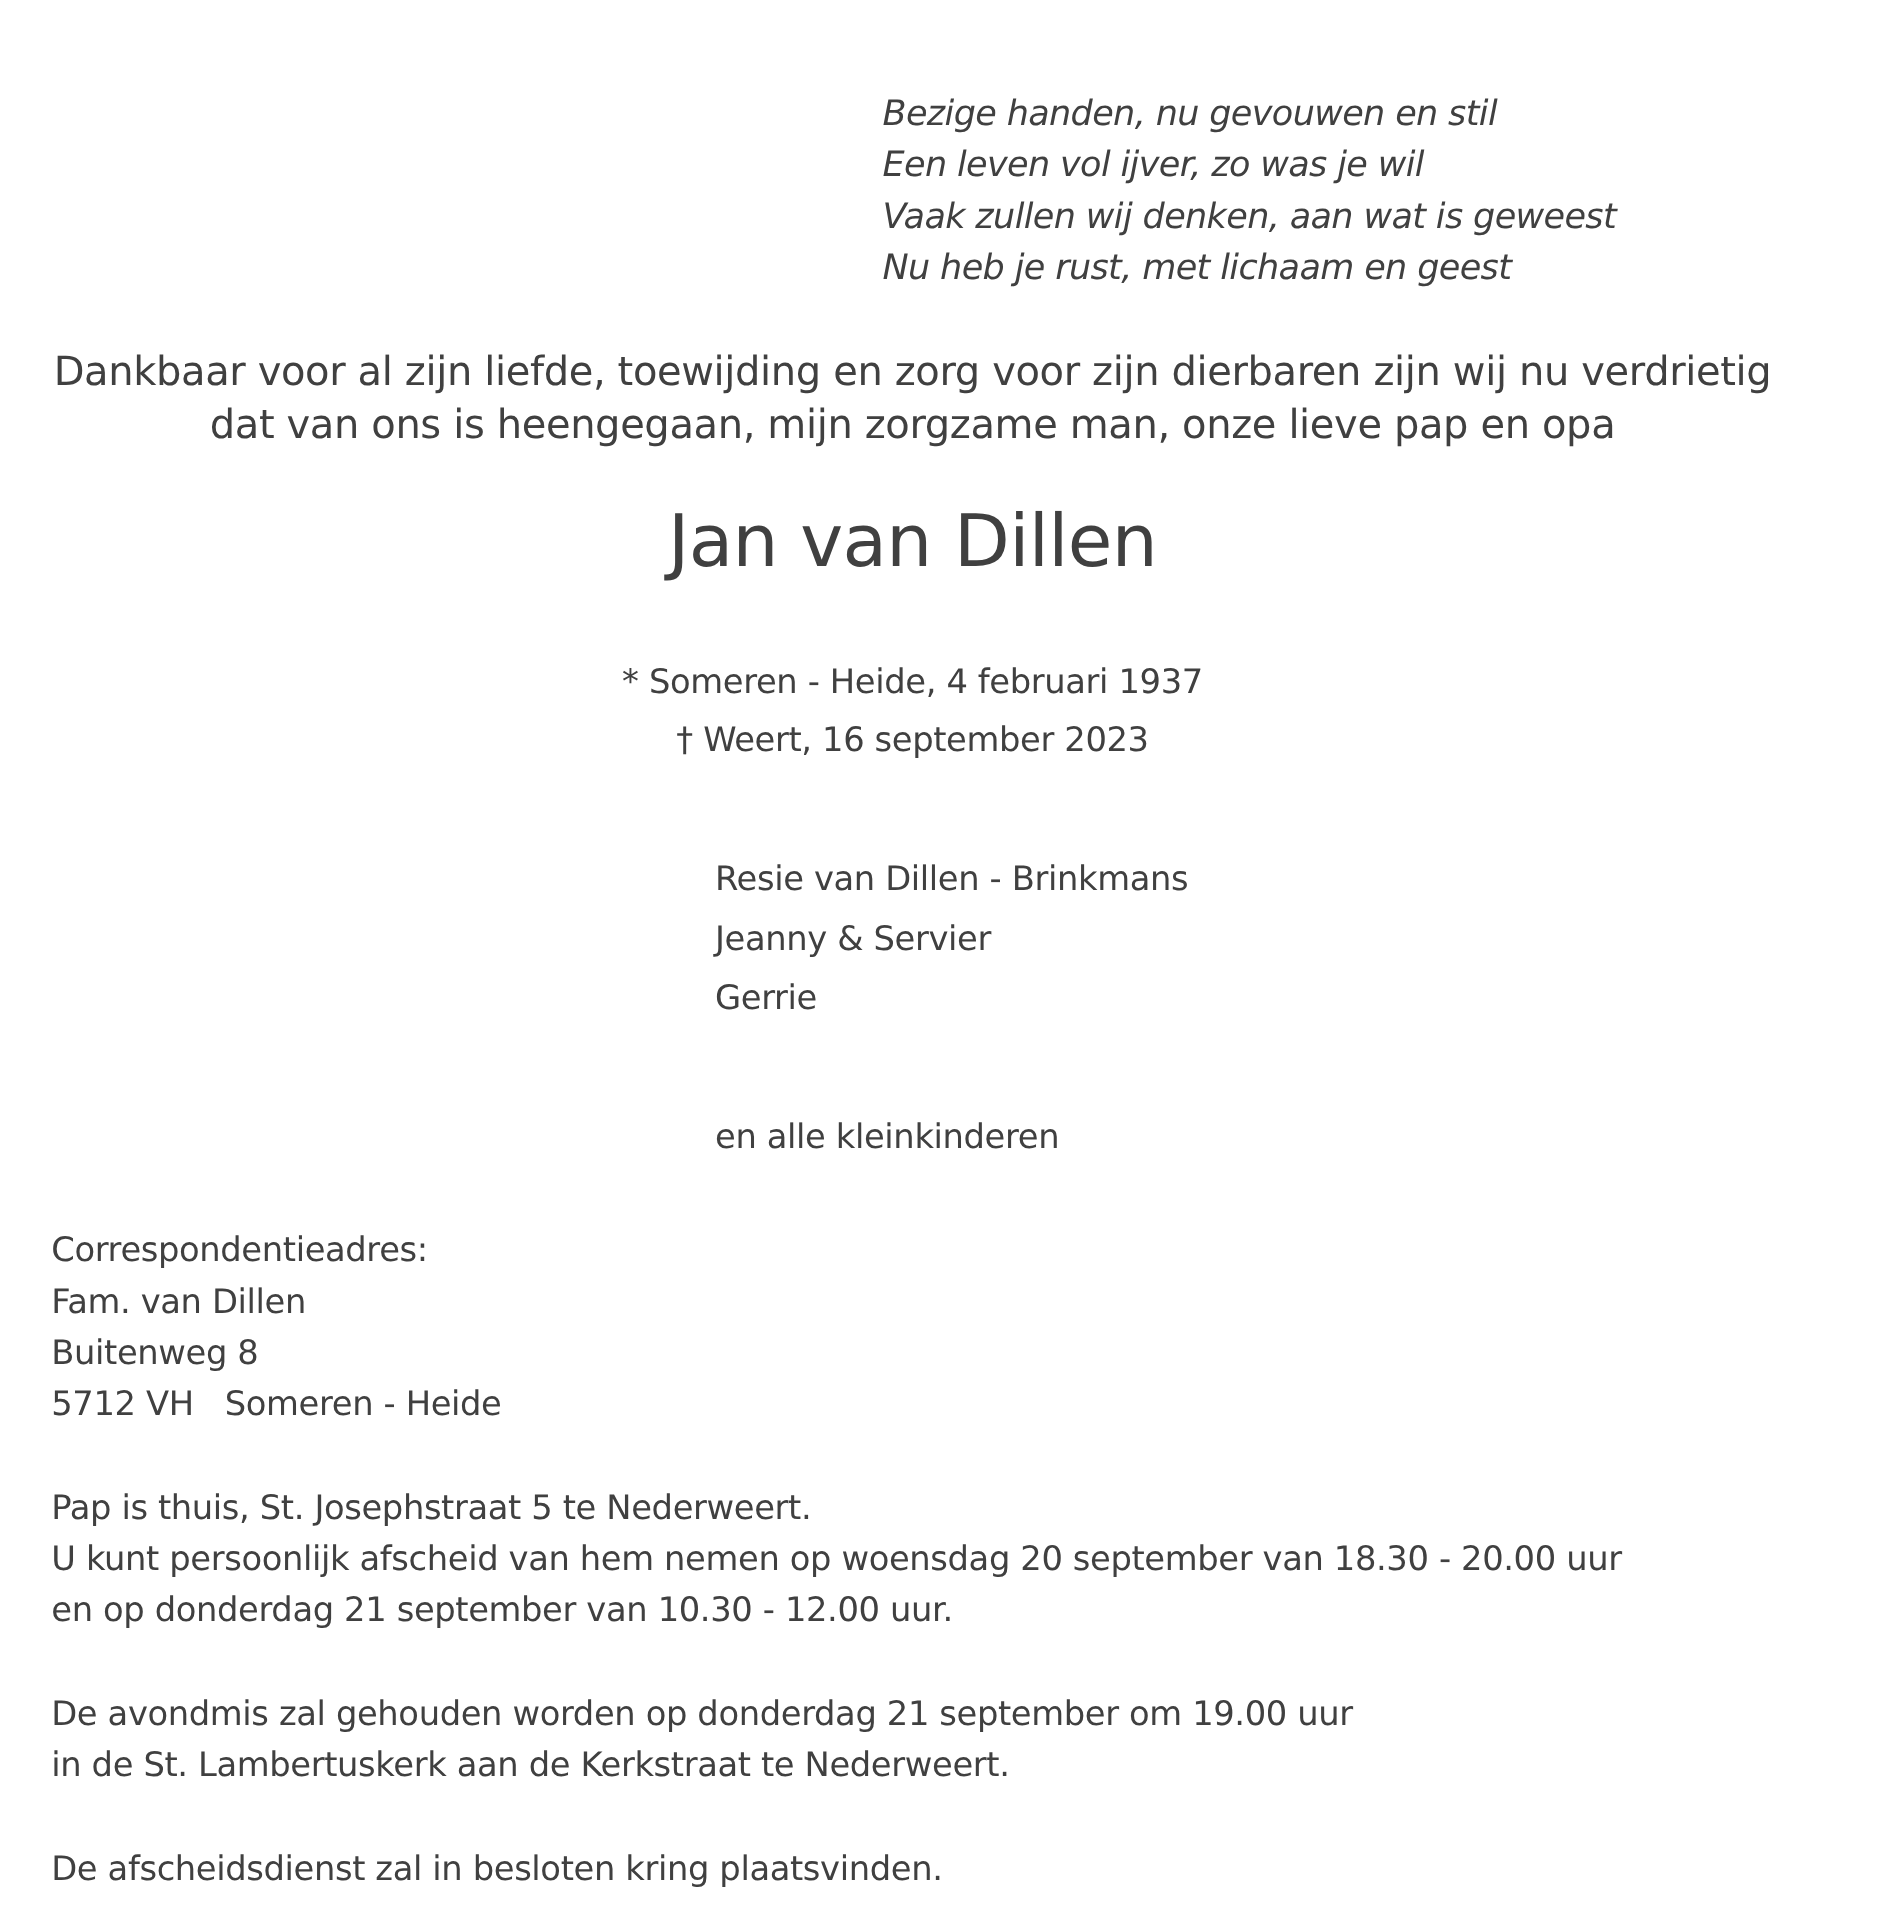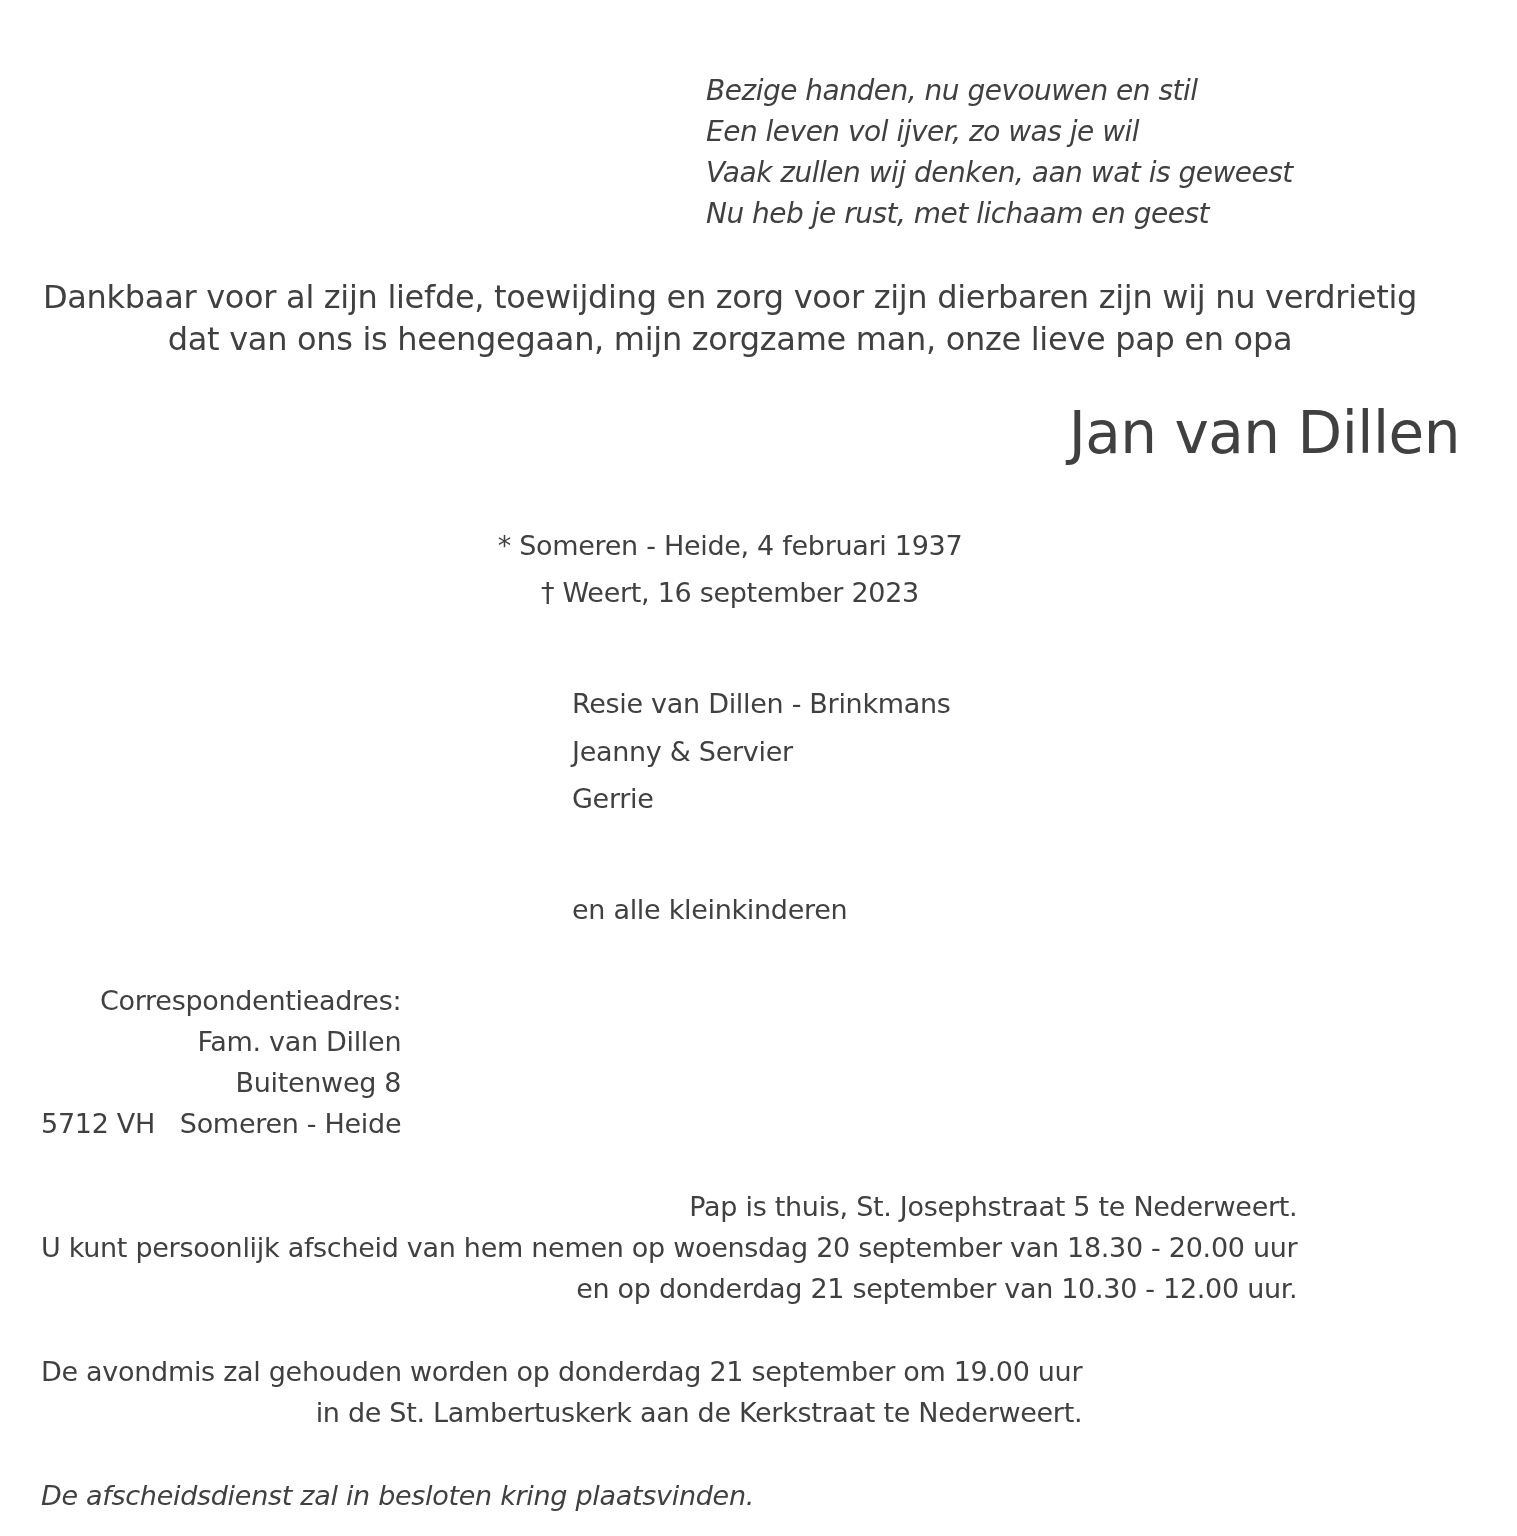--- a/index.html
+++ b/index.html
@@ -3,25 +3,25 @@
 <meta charset="utf-8">
 <style>
   html, body { margin: 0; padding: 0; background: #ffffff; }
   body {
     width: 1517px; height: 1536px; position: relative; overflow: hidden;
     font-family: "DejaVu Sans", "Liberation Sans", sans-serif;
     color: #404040;
   }
   .poem { position: absolute; left: 706px; top: 70px; font-style: italic; font-size: 28px; line-height: 41px; letter-spacing: -0.5px; }
   .intro { position: absolute; left: 0; width: 1460px; top: 276px; text-align: center; font-size: 32px; line-height: 42px; letter-spacing: -0.3px; }
-  .name { position: absolute; left: 0; width: 1460px; top: 393px; text-align: right; font-size: 58px; line-height: 80px; letter-spacing: -0.5px; }
+  .name { position: absolute; left: 0; width: 1460px; top: 393px; text-align: center; font-size: 58px; line-height: 80px; letter-spacing: -0.5px; }
   .dates { position: absolute; left: 0; width: 1460px; top: 522px; text-align: center; font-size: 27px; line-height: 47px; letter-spacing: -0.3px; }
   .family { position: absolute; left: 572px; top: 680px; font-size: 27px; line-height: 47.5px; letter-spacing: -0.3px; }
   .grandkids { position: absolute; left: 572px; top: 890px; font-size: 27px; line-height: 40px; letter-spacing: -0.3px; text-align: right; }
-  .block { position: absolute; left: 41px; font-size: 27px; line-height: 41px; letter-spacing: -0.3px; text-align: right; }
+  .block { position: absolute; left: 41px; font-size: 27px; line-height: 41px; letter-spacing: -0.3px; }
   .line { display: block; white-space: pre; }
 </style>
 </head>
 <body>
 
 <div class="poem">
   <span class="line">Bezige handen, nu gevouwen en stil</span>
   <span class="line">Een leven vol ijver, zo was je wil</span>
   <span class="line">Vaak zullen wij denken, aan wat is geweest</span>
   <span class="line">Nu heb je rust, met lichaam en geest</span>
@@ -58,15 +58,15 @@
   <span class="line">Pap is thuis, St. Josephstraat 5 te Nederweert.</span>
   <span class="line">U kunt persoonlijk afscheid van hem nemen op woensdag 20 september van 18.30 - 20.00 uur</span>
   <span class="line">en op donderdag 21 september van 10.30 - 12.00 uur.</span>
 </div>
 
 <div class="block" style="top:1351px;">
   <span class="line">De avondmis zal gehouden worden op donderdag 21 september om 19.00 uur</span>
   <span class="line">in de St. Lambertuskerk aan de Kerkstraat te Nederweert.</span>
 </div>
 
-<div class="block" style="top:1475px;font-style:italic;">
+<div class="block" style="top:1475px;">
   <span class="line">De afscheidsdienst zal in besloten kring plaatsvinden.</span>
 </div>
 
 </body></html>

